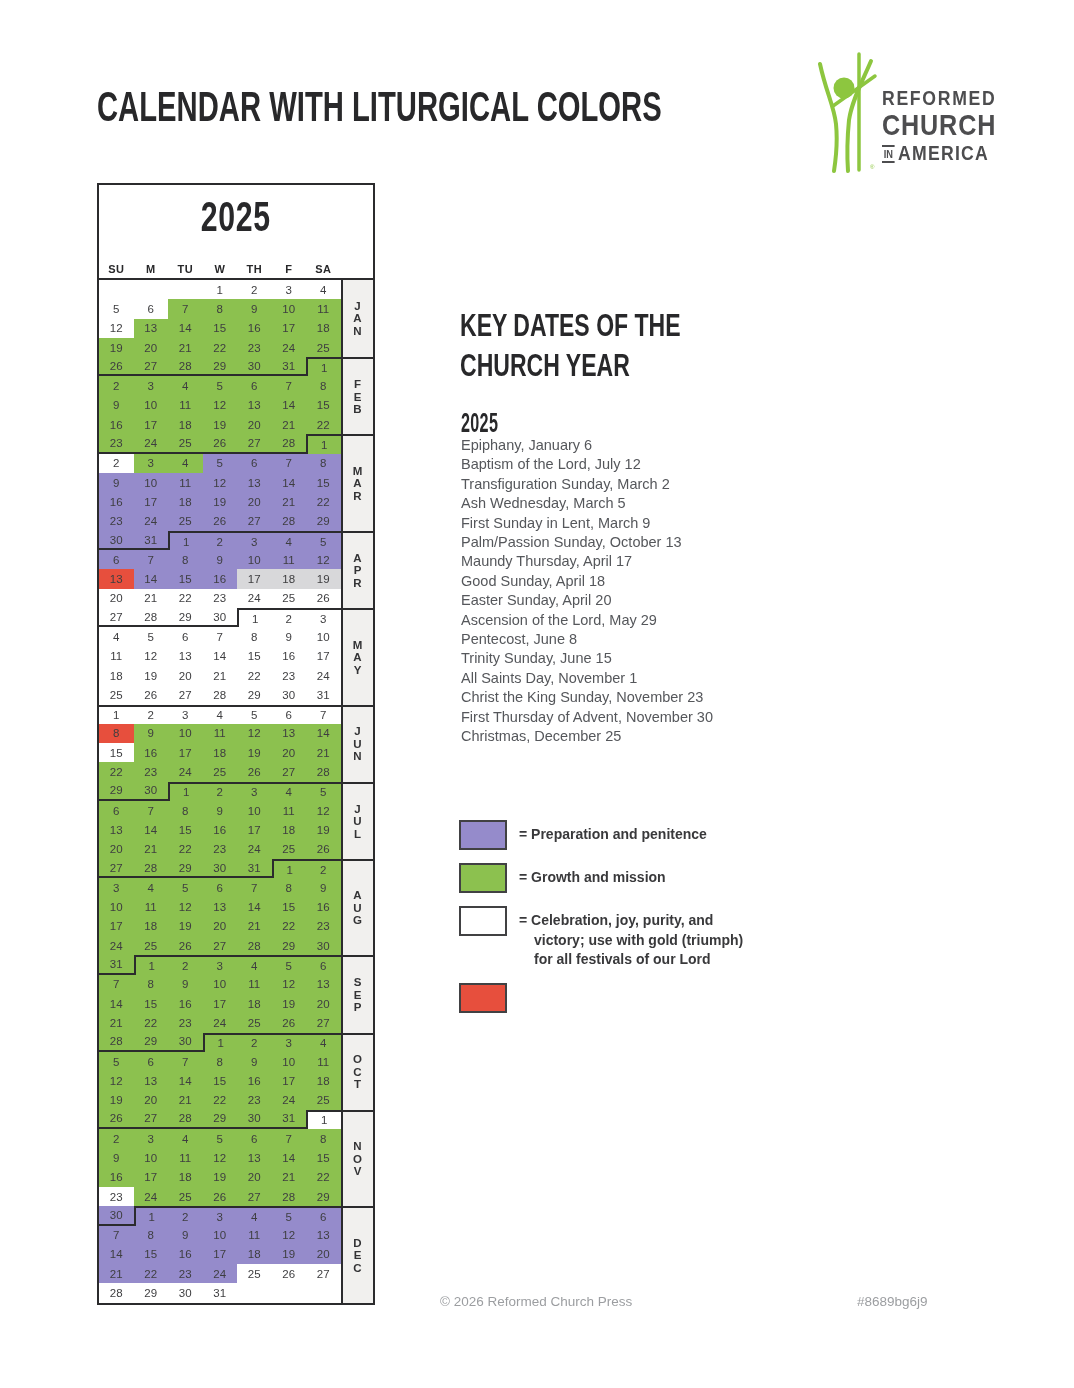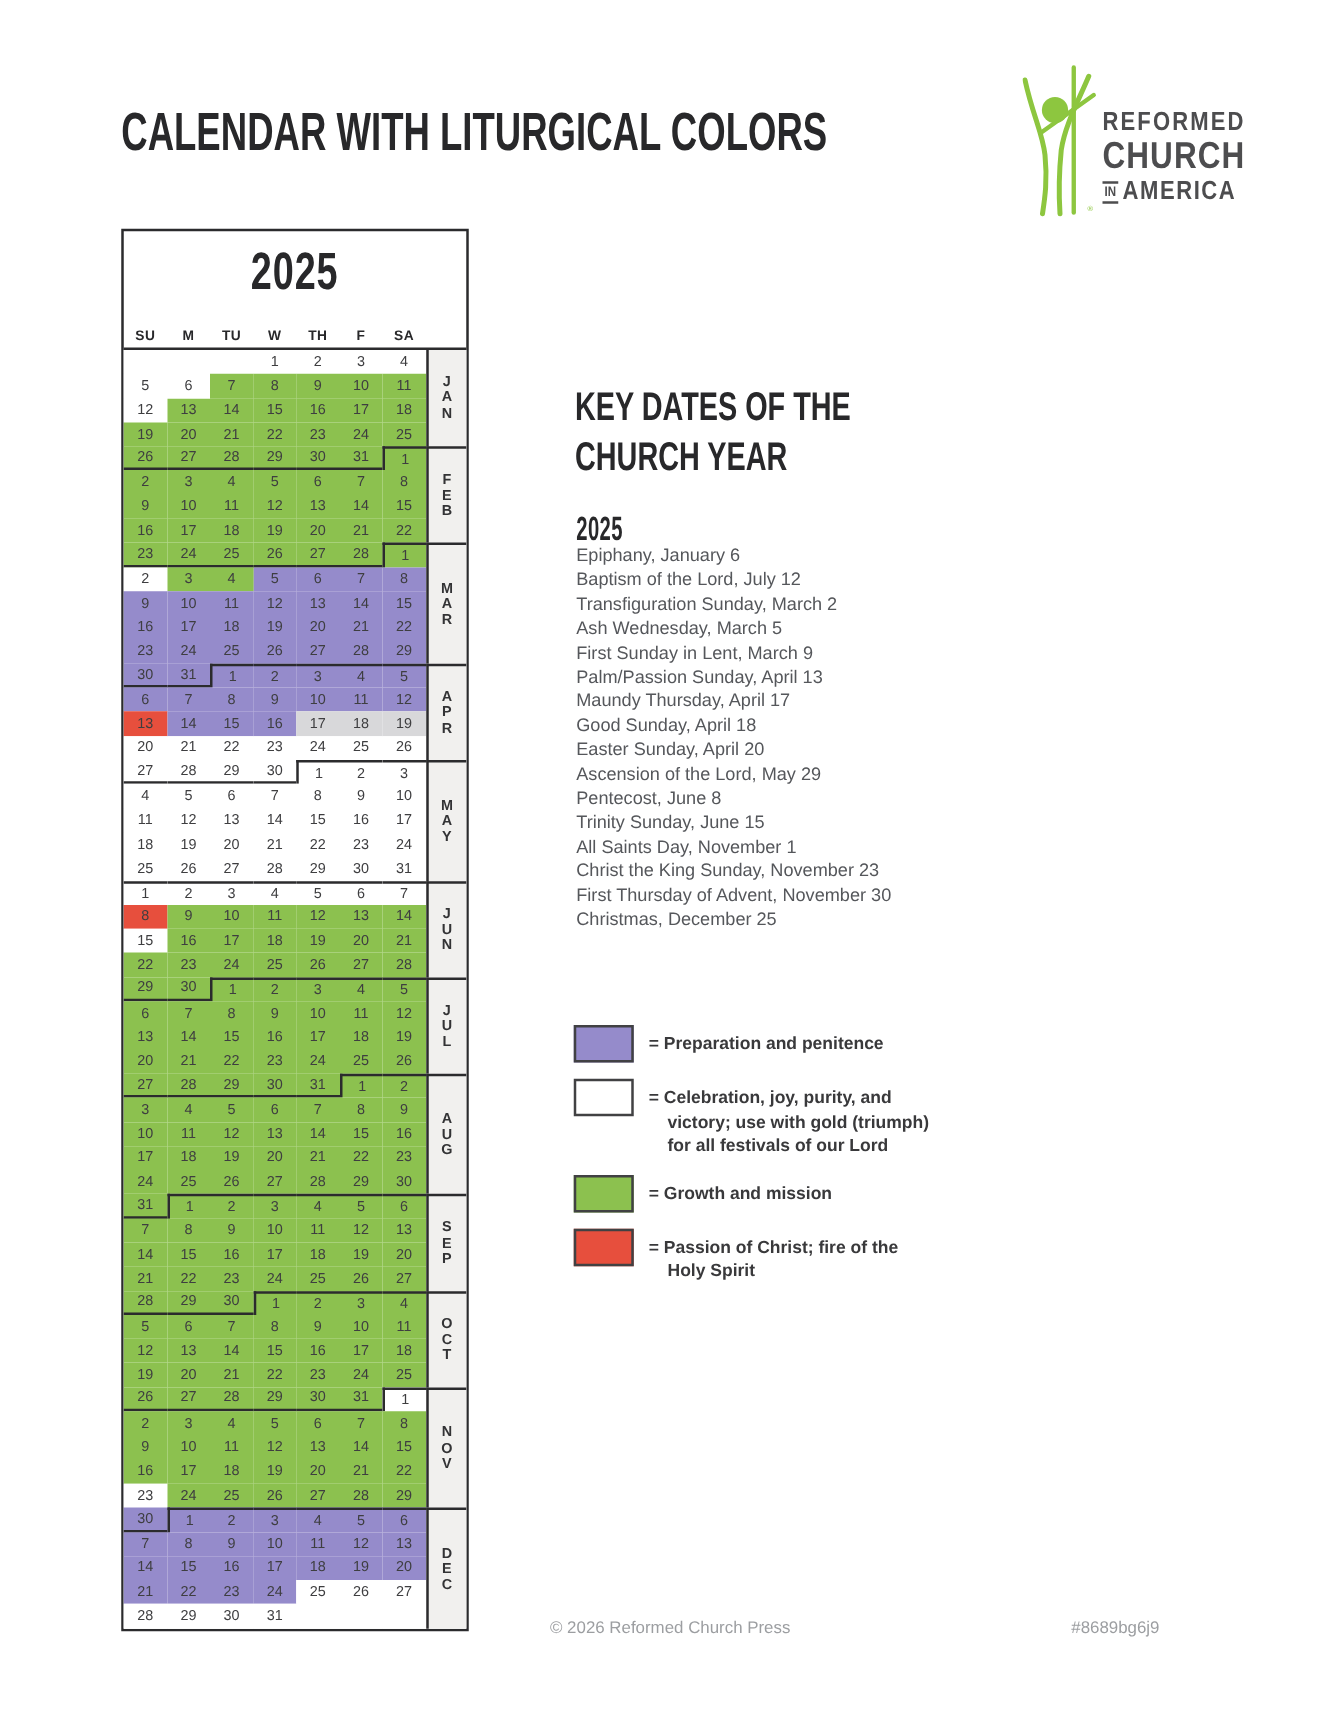--- a/index.html
+++ b/index.html
@@ -544,51 +544,49 @@
     <span>KEY DATES OF THE</span><br>
     <span>CHURCH YEAR</span>
   </div>
   <div class="kd-sub">2025</div>
   <div class="kd-list">
       <div class="kd-item">Epiphany, January 6</div>
       <div class="kd-item">Baptism of the Lord, July 12</div>
       <div class="kd-item">Transfiguration Sunday, March 2</div>
       <div class="kd-item">Ash Wednesday, March 5</div>
       <div class="kd-item">First Sunday in Lent, March 9</div>
-      <div class="kd-item">Palm/Passion Sunday, April 13</div>
+      <div class="kd-item">Palm/Passion Sunday, October 13</div>
       <div class="kd-item">Maundy Thursday, April 17</div>
       <div class="kd-item">Good Sunday, April 18</div>
       <div class="kd-item">Easter Sunday, April 20</div>
       <div class="kd-item">Ascension of the Lord, May 29</div>
       <div class="kd-item">Pentecost, June 8</div>
       <div class="kd-item">Trinity Sunday, June 15</div>
       <div class="kd-item">All Saints Day, November 1</div>
       <div class="kd-item">Christ the King Sunday, November 23</div>
       <div class="kd-item">First Thursday of Advent, November 30</div>
       <div class="kd-item">Christmas, December 25</div>
     </div>
 
   <div class="legend">
       <div class="lg-row">
         <div class="lg-swatch" style="background: rgb(149, 139, 203);"></div>
         <div class="lg-text">= Preparation and penitence</div>
       </div>
       <div class="lg-row">
+        <div class="lg-swatch" style="background: rgb(140, 193, 79);"></div>
+        <div class="lg-text">= Growth and mission</div>
+      </div>
+      <div class="lg-row">
         <div class="lg-swatch" style="background: rgb(255, 255, 255);"></div>
         <div class="lg-text">= Celebration, joy, purity, and
 victory; use with gold (triumph)
 for all festivals of our Lord</div>
       </div>
       <div class="lg-row">
-        <div class="lg-swatch" style="background: rgb(140, 193, 79);"></div>
-        <div class="lg-text">= Growth and mission</div>
-      </div>
-      <div class="lg-row">
         <div class="lg-swatch" style="background: rgb(231, 79, 61);"></div>
-        <div class="lg-text">= Passion of Christ; fire of the
-Holy Spirit</div>
       </div>
     </div>
 
   <div class="footer-left">© 2026 Reformed Church Press</div>
   <div class="footer-right">#8689bg6j9</div>
 
 </div>
 
 </body></html>

